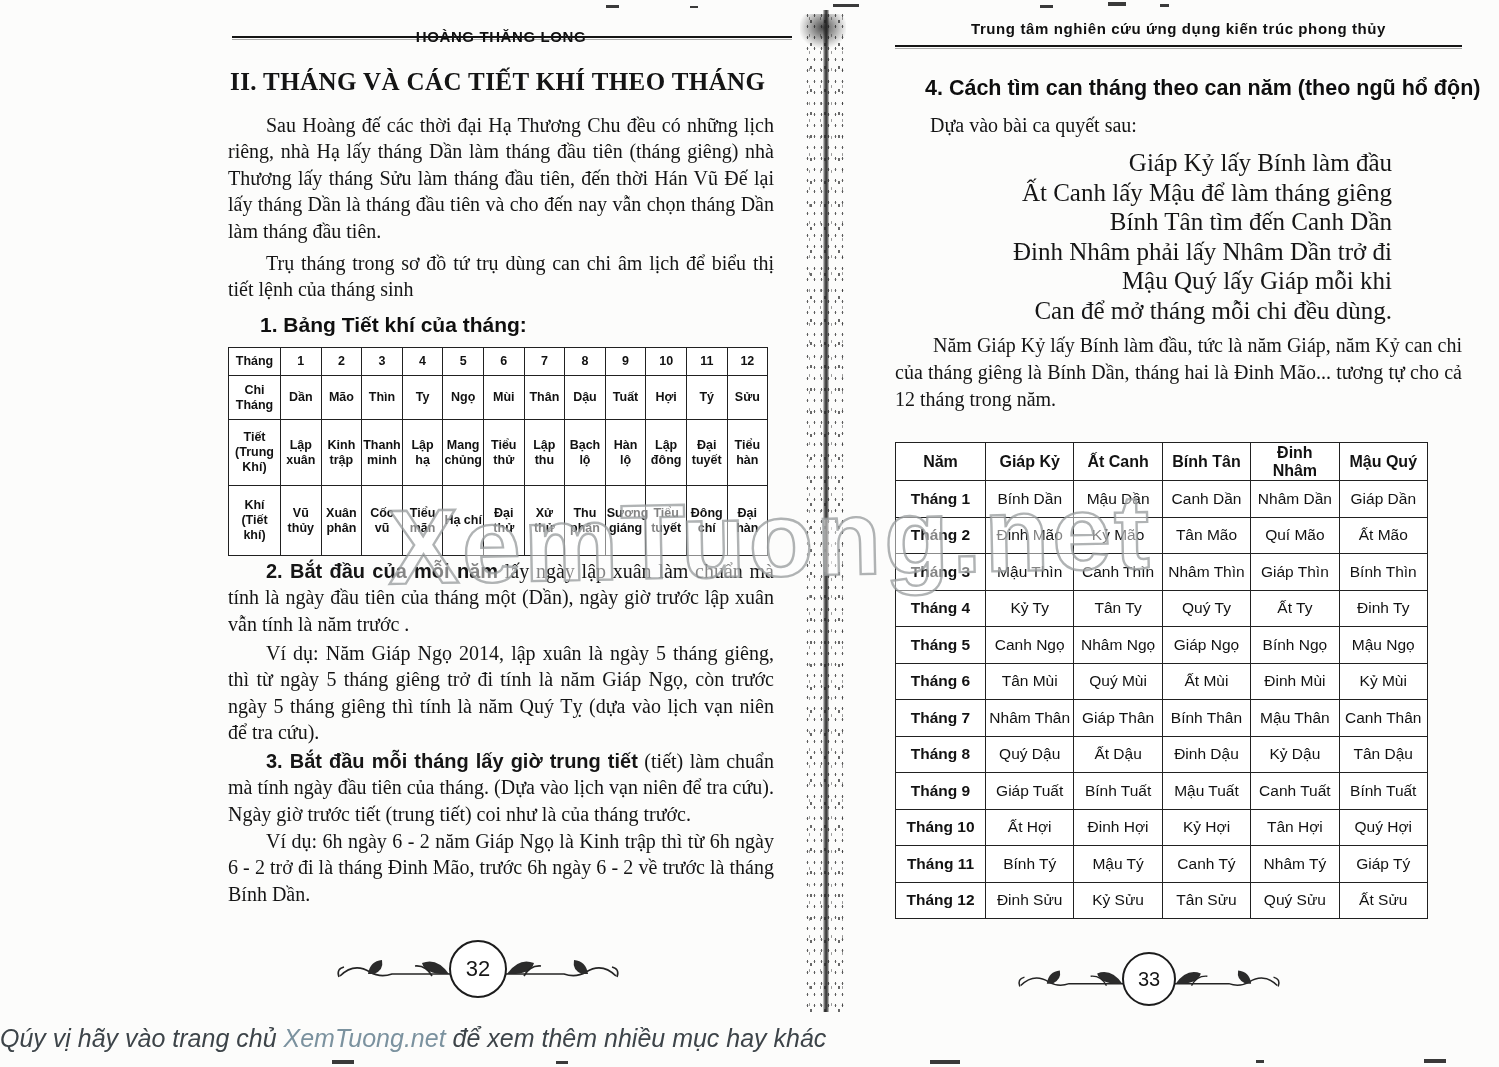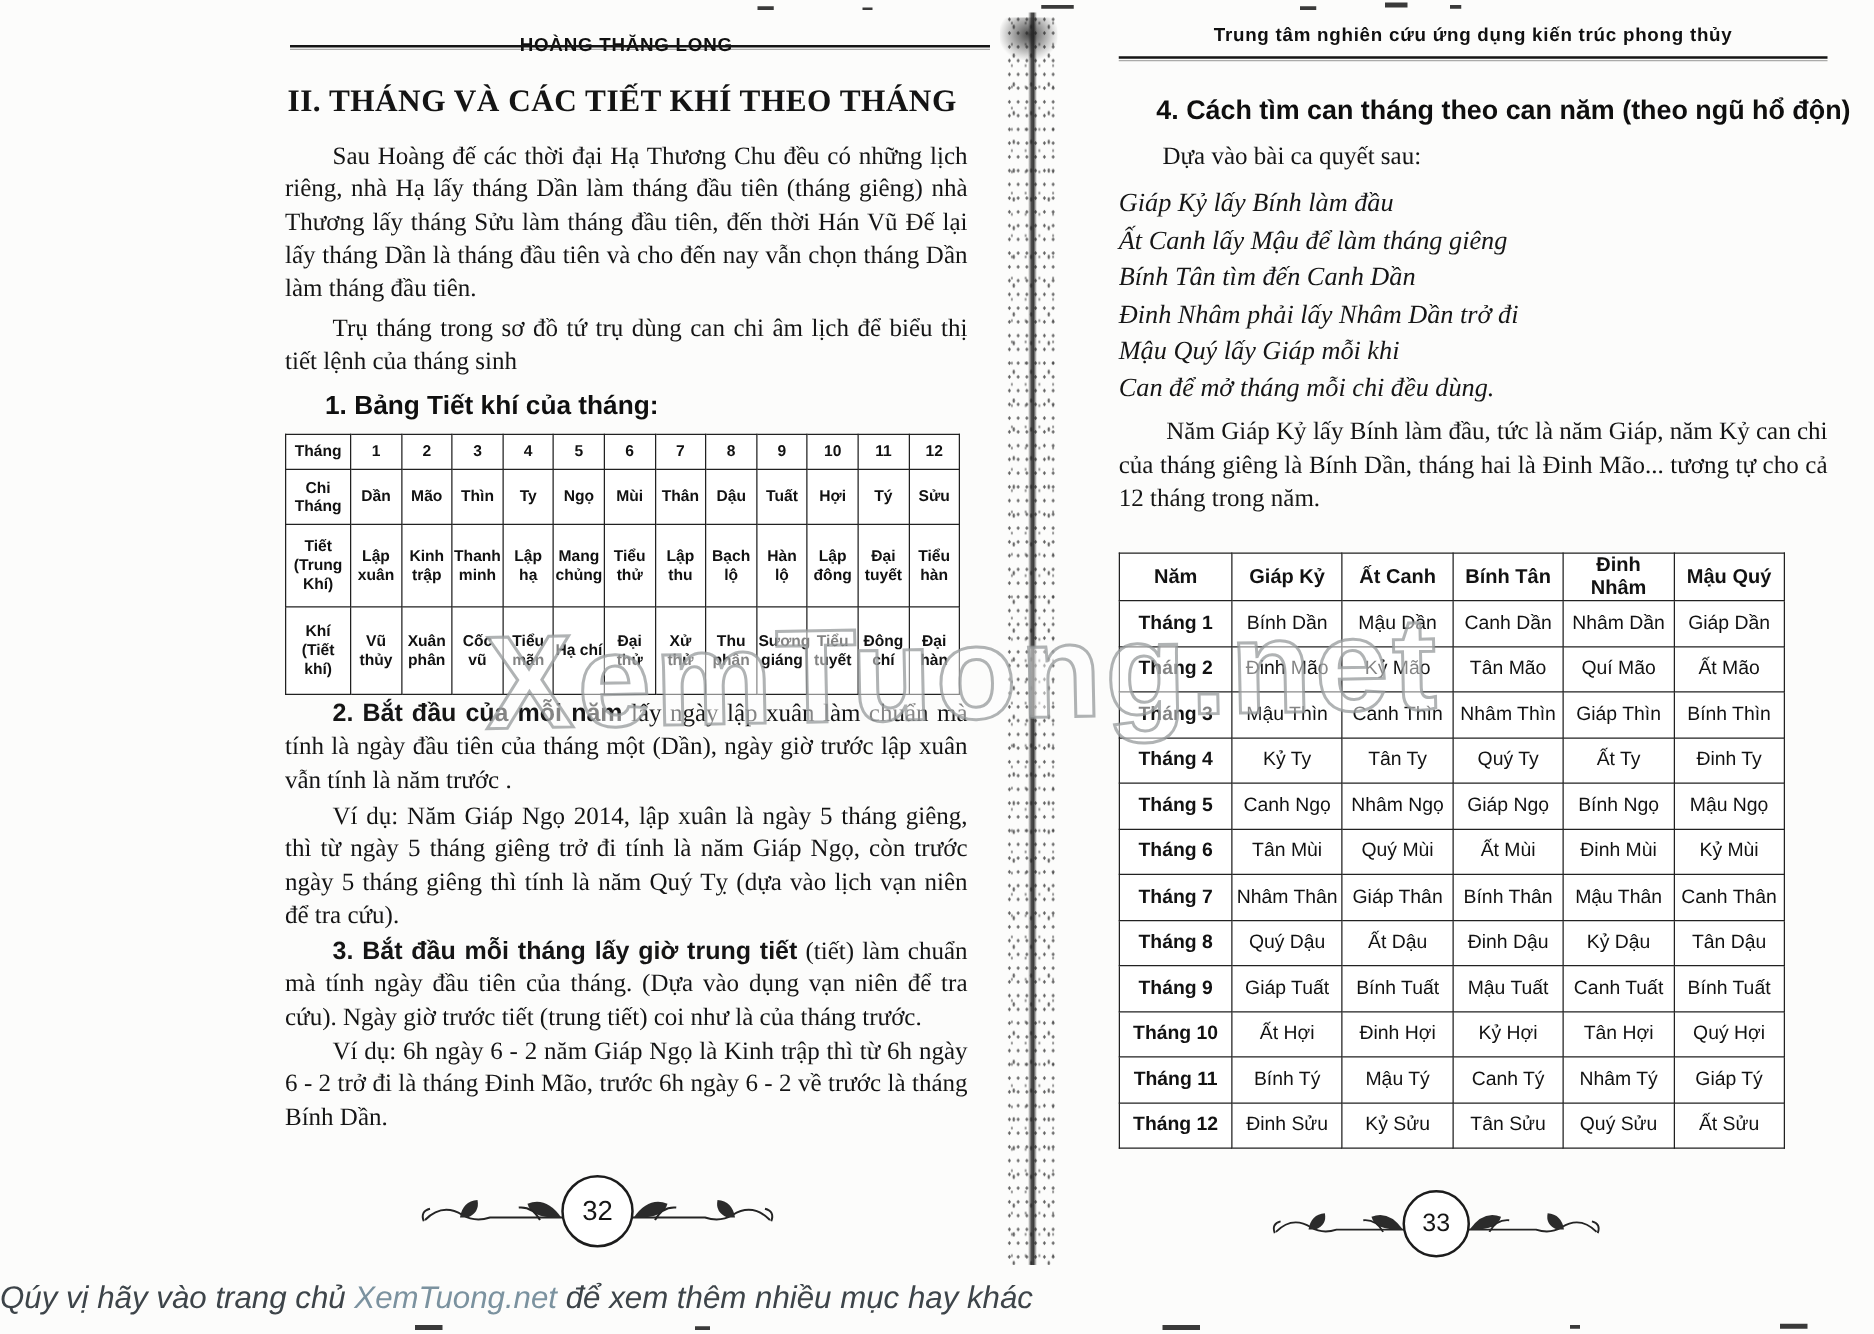--- a/index.html
+++ b/index.html
@@ -60,22 +60,22 @@
     border:1.7px solid #212121;text-align:center;vertical-align:middle;
     font-size:15.5px;color:#121212;padding:0 2px;
   }
   .can-table thead th{font-weight:700;font-size:16px;}
   .can-table tbody th{font-weight:700;}
   .can-table tbody td{font-weight:400;}
   .can-table thead tr{height:38px;}
   .can-table tbody tr{height:36.5px;}
   
   .intro{position:absolute;left:35px;margin:0;font-size:20px;color:#141414;}
-  .poem{position:absolute;left:0;right:70px;text-align:left;
-    font-style:italic;font-size:21px;line-height:29.5px;color:#161616;}
+  .poem{position:absolute;left:0;right:70px;text-align:right;
+    font-size:25px;line-height:29.5px;color:#161616;}
   
   .ornament{position:absolute;display:flex;align-items:center;}
   .pg-circle{
     width:54px;height:54px;border:2.3px solid #1c1c1c;border-radius:50%;
     background:#fff;display:flex;align-items:center;justify-content:center;
     font-family:"Liberation Sans", sans-serif;font-weight:400;font-size:22px;color:#161616;
     margin:0 -5px;z-index:2;
   }
   .flourish .s{fill:none;stroke:#242424;stroke-width:1.6px;}
   .flourish .leaf{fill:#2b2b2b;stroke:none;}
@@ -206,21 +206,21 @@
           <td>Tiểu tuyết</td>
           <td>Đông chí</td>
           <td>Đại hàn</td>
         </tr>
       </tbody>
   </table>
 
   <p class="body" style="top:558px;"><b class="lead">2. Bắt đầu của mỗi năm</b><span> lấy ngày lập xuân làm chuẩn mà tính là ngày đầu tiên của tháng một (Dần), ngày giờ trước lập xuân vẫn tính là năm trước .</span></p>
   <p class="body" style="top:640px;">Ví dụ: Năm Giáp Ngọ 2014, lập xuân là ngày 5 tháng giêng, thì từ ngày 5 tháng giêng trở đi tính là năm Giáp Ngọ, còn trước ngày 5 tháng giêng thì tính là năm Quý Tỵ (dựa vào lịch vạn niên để tra cứu).</p>
 
-  <p class="body" style="top:748px;"><b class="lead">3. Bắt đầu mỗi tháng lấy giờ trung tiết</b><span> (tiết) làm chuẩn mà tính ngày đầu tiên của tháng. (Dựa vào dụng vạn niên để tra cứu). Ngày giờ trước tiết (trung tiết) coi như là của tháng trước.</span></p>
+  <p class="body" style="top:748px;"><b class="lead">3. Bắt đầu mỗi tháng lấy giờ trung tiết</b><span> (tiết) làm chuẩn mà tính ngày đầu tiên của tháng. (Dựa vào lịch vạn niên để tra cứu). Ngày giờ trước tiết (trung tiết) coi như là của tháng trước.</span></p>
   <p class="body" style="top:828px;">Ví dụ: 6h ngày 6 - 2 năm Giáp Ngọ là Kinh trập thì từ 6h ngày 6 - 2 trở đi là tháng Đinh Mão, trước 6h ngày 6 - 2 về trước là tháng Bính Dần.</p>
 
   <div class="ornament" style="left:108px;top:940px;">
     <svg class="flourish fl-left" viewBox="0 0 118 34" width="118" height="34">
       <path class="s" d="M3 25 q-3 -8 5 -10"></path>
       <path class="s" d="M4 24 q14 -14 30 -4 q10 6 22 2 h62"></path>
       <path class="leaf" d="M32 22 q2 -13 14 -14 q2 10 -8 14 z"></path>
       <path class="leaf" d="M113 22 q-12 -17 -27 -11 q3 12 27 11 z"></path>
       <path class="s" d="M96 24 q-6 -11 -17 -10"></path>
     </svg>

